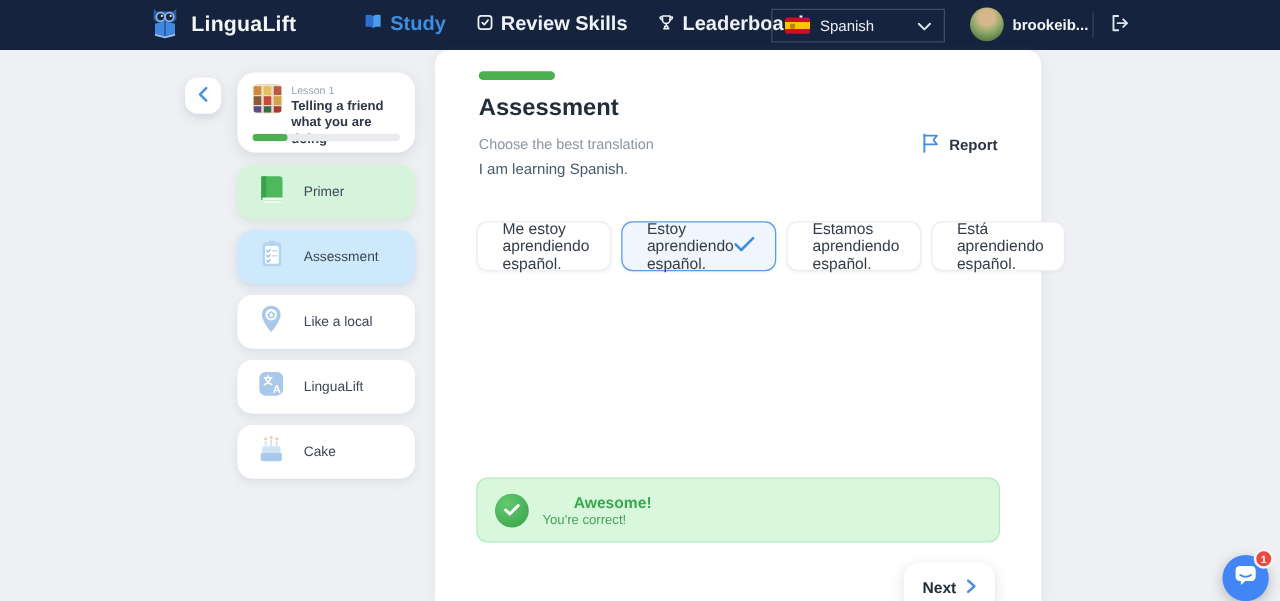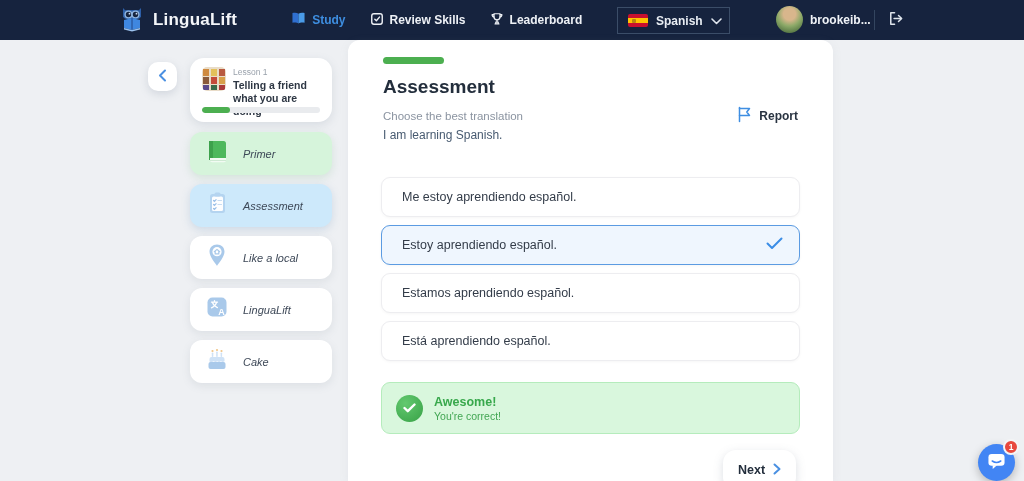--- a/index.html
+++ b/index.html
@@ -6,26 +6,26 @@
   html,body { width:1024px; height:481px; overflow:hidden; }
   body { font-family:"Liberation Sans", sans-serif; background:#eef0f3; }
   .stage { position:relative; width:1024px; height:481px; overflow:hidden; }
 
   
   .navbar { position:absolute; left:0; top:0; width:1024px; height:40px;
             background:#16233e; display:flex; align-items:center;gap:24px; }
   .brand { display:flex; align-items:center; gap:7px; margin-left:118px; }
   .brand-name { color:#f4f6f9; font-size:17px; font-weight:bold; letter-spacing:.2px; }
   .nav-items { display:flex; align-items:center; gap:24px; margin-left:30px; }
-  .nav-item { display:flex; align-items:center; gap:6px; color:#eef1f6; font-size:12px;
+  .nav-item { display:flex; gap:6px; color:#eef1f6; font-size:16px;
               font-weight:bold; cursor:pointer; }
   .nav-item.active { color:#3e8ee0; }
-  .lang-select { position:absolute; left:617px; top:7px; width:113px; height:27px;
+  .lang-select { position:absolute; left:617px; top:7px; width:139px; height:27px;
                  border:1px solid #3b4d68; border-radius:0; display:flex; align-items:center;
-                 padding:0 10px; gap:8px; color:#e9edf3; font-size:12px; font-weight:bold;
+                 padding:0 10px; gap:8px; color:#e9edf3; font-size:12px; font-weight:normal;
                  cursor:pointer; }
   .flag { width:20px; height:13px; border-radius:2px; overflow:hidden; flex:0 0 auto;
           background:linear-gradient(180deg,#c8102e 0 27%,#ffc400 27% 73%,#c8102e 73%);
           position:relative; }
   .flag::after { content:""; position:absolute; left:4px; top:5px; width:4px; height:4px;
                  background:#b8860b; border-radius:1px; }
   .lang-chevron { margin-left:auto; }
   .user-menu { position:absolute; left:776px; top:6px; display:flex; align-items:center;
                gap:7px; cursor:pointer; }
   .avatar { width:27px; height:27px; border-radius:50%;
@@ -49,50 +49,50 @@
   .lesson-eyebrow { font-size:8.5px; color:#99a1ab; margin-bottom:2px; }
   .lesson-title { font-size:10.5px; font-weight:bold; color:#2e3744; line-height:1.25; }
   .ptrack { position:absolute; left:12px; right:12px; bottom:9px; height:6px; border-radius:3px; background:#e9ebee; overflow:hidden; }
   .pfill { height:100%; border-radius:3px; background:#4caf50; }
 
   .side-items { position:absolute; left:190px; top:92px; width:142px; display:flex;
                 flex-direction:column; gap:9px; }
   .side-item { height:43px; border-radius:12px; background:#fff; display:flex; align-items:center;
                padding-left:14px; gap:13px; cursor:pointer;
                box-shadow:0 3px 8px rgba(110,125,145,.14); }
-  .side-item .label { font-size:11px; color:#3d4857;font-style:italic; }
+  .side-item .label { font-size:11px; color:#3d4857; }
   .side-item.primer { background:#d6f4db; box-shadow:0 3px 8px rgba(120,180,130,.22); }
   .side-item.activeitem { background:#cde9fb; box-shadow:0 3px 8px rgba(110,150,190,.25); }
 
   
   .panel { position:absolute; left:348px; top:0; width:485px; height:441px;
            background:#fff; border-radius:12px 12px 0 0; box-shadow:0 2px 10px rgba(140,150,160,.10); }
   .qprogress { position:absolute; left:35px; top:17px; width:61px; height:7px;
                border-radius:4px; background:#4caf50; }
   .page-title { position:absolute; left:35px; top:36px; font-size:19px; font-weight:bold; color:#232e3c; }
   .sub-row { position:absolute; left:35px; right:35px; top:66px; display:flex;
              align-items:center; justify-content:space-between;gap:13px; }
   .subtitle { font-size:11.5px; color:#8b94a1; }
   .report { display:flex; align-items:center; gap:7px; font-size:12px; font-weight:bold;
             color:#2a3442; cursor:pointer; }
   .question { position:absolute; left:35px; top:88px; font-size:12px; color:#475a70; }
   .options { position:absolute; left:33px; top:137px; width:419px; display:flex;
-             flex-direction:column; gap:8px; }
+             flex-direction:row; gap:8px; }
   .option { height:40px; border:1px solid #ededf0; border-radius:9px; background:#fff;
             display:flex; align-items:center; padding:0 16px 0 20px; font-size:12.5px;
             color:#333c49; cursor:pointer; box-shadow:0 1px 3px rgba(0,0,0,.04);
             justify-content:space-between; }
   .option.selected { background:#eff6fe; border:1.5px solid #5b9be2; }
   .feedback { position:absolute; left:33px; top:342px; width:419px; height:52px;
               background:#d9f7dd; border:1px solid #b5ecbc; border-radius:9px;
               display:flex; align-items:center; padding-left:14px; gap:11px; }
   .fb-circle { width:27px; height:27px; border-radius:50%;
                background:radial-gradient(circle at 35% 30%, #63c96f, #42ab50 75%);
                display:flex; align-items:center; justify-content:center; flex:0 0 auto; }
-  .fb-title { font-size:12.5px; font-weight:bold; color:#38a84c; margin-bottom:1px; }
+  .fb-title { font-size:12.5px; font-weight:bold; color:#38a84c; margin-bottom:1px;margin-left:25px; }
   .fb-sub { font-size:10.5px; color:#42a653; }
   .next-btn { position:absolute; left:375px; top:410px; width:73px; height:40px;
               background:#fff; border:none; border-radius:13px; cursor:pointer;
               box-shadow:0 3px 10px rgba(110,125,145,.25); display:flex; align-items:center;
               justify-content:center; gap:8px; font-family:inherit; }
   .next-label { font-size:12.5px; font-weight:bold; color:#232e3c; }
 
   
   .chat { position:absolute; left:978px; top:444px; width:37px; height:37px; border-radius:50%;
           background:#4285f4; box-shadow:0 3px 10px rgba(0,0,0,.25); cursor:pointer;

